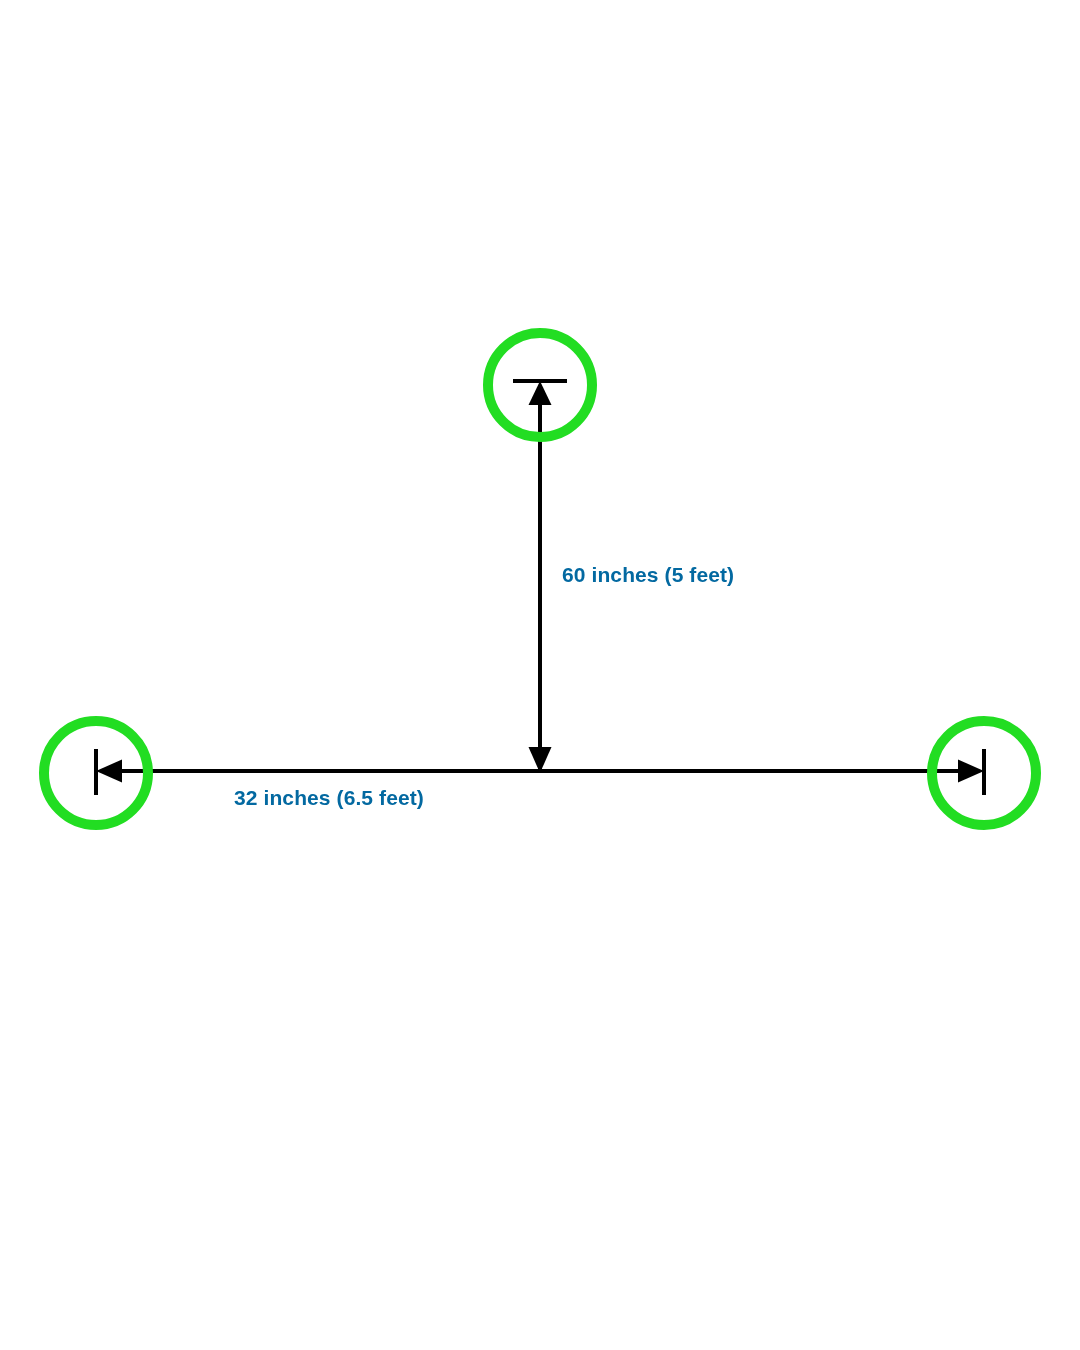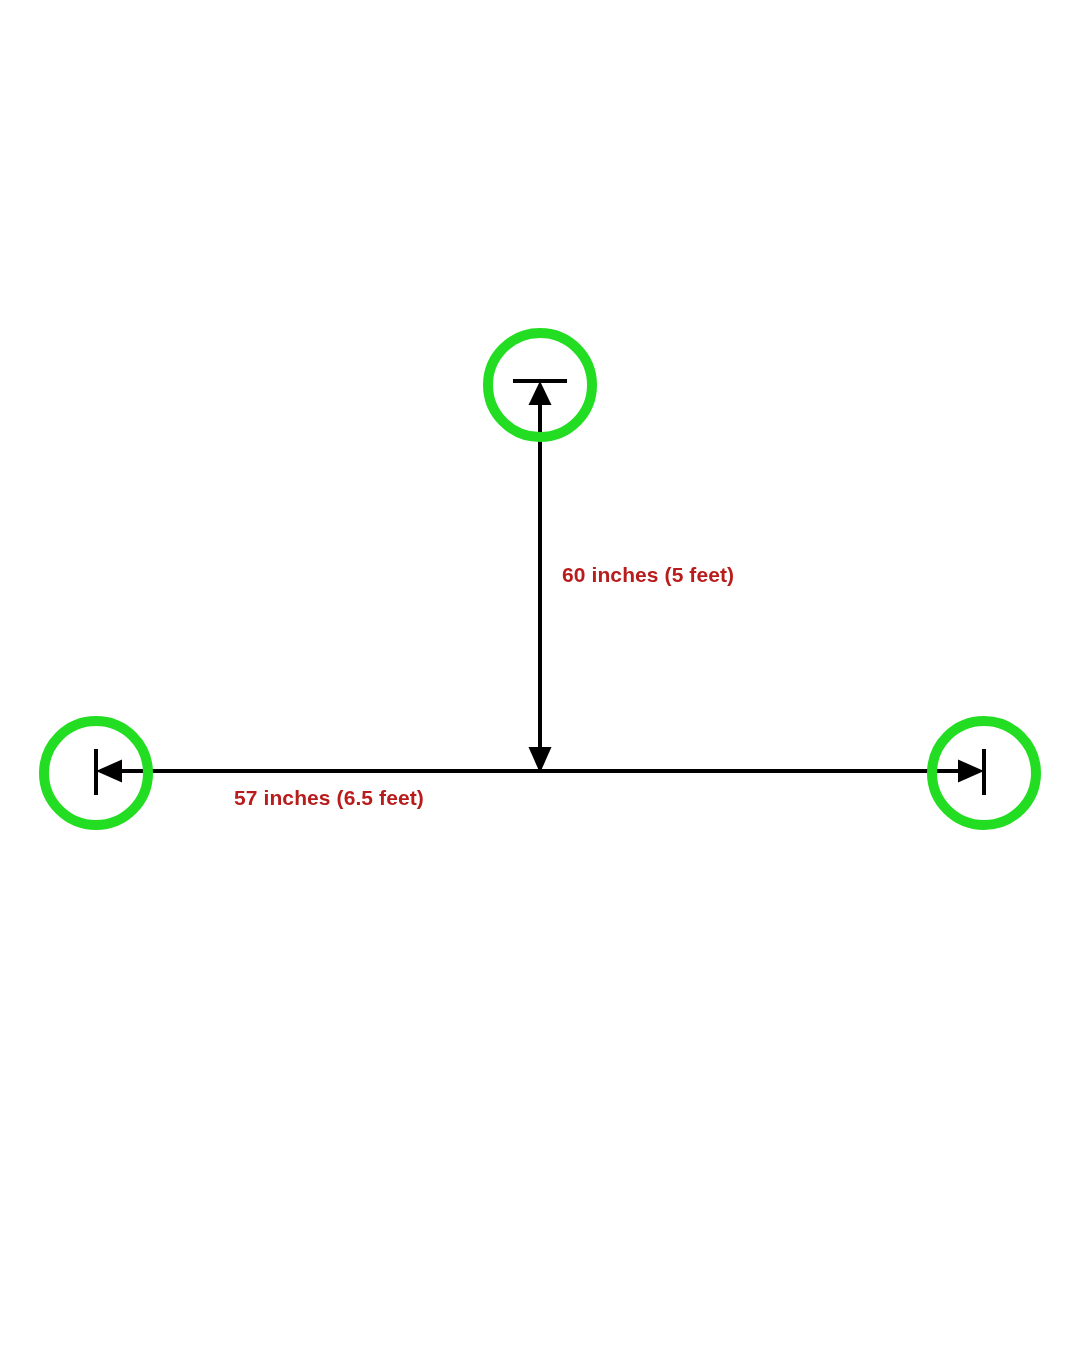--- a/index.html
+++ b/index.html
@@ -22,21 +22,21 @@
     left: 0;
     width: 1080px;
     height: 1350px;
     display: block;
   }
   .dim-label {
     position: absolute;
     font-family: "Liberation Sans", sans-serif;
     font-weight: bold;
     font-size: 21px;
-    color: #b91c1c;
+    color: #0369a1;
     white-space: nowrap;
     letter-spacing: 0.1px;
     line-height: 1;
   }
   #label-vertical {
     left: 562px;
     top: 564px;
   }
   #label-horizontal {
     left: 234px;
@@ -76,15 +76,15 @@
       <line x1="984" y1="749" x2="984" y2="795" stroke="#000000" stroke-width="4"></line>
     </g>
 
     <circle cx="540" cy="385" r="52" fill="none" stroke="#22dd22" stroke-width="10"></circle>
     <circle cx="96" cy="773" r="52" fill="none" stroke="#22dd22" stroke-width="10"></circle>
     <circle cx="984" cy="773" r="52" fill="none" stroke="#22dd22" stroke-width="10"></circle>
   </svg>
 
   <div class="dim-label" id="label-vertical">60 inches (5 feet)</div>
 
-  <div class="dim-label" id="label-horizontal">57 inches (6.5 feet)</div>
+  <div class="dim-label" id="label-horizontal">32 inches (6.5 feet)</div>
 
 </div>
 
 </body></html>

